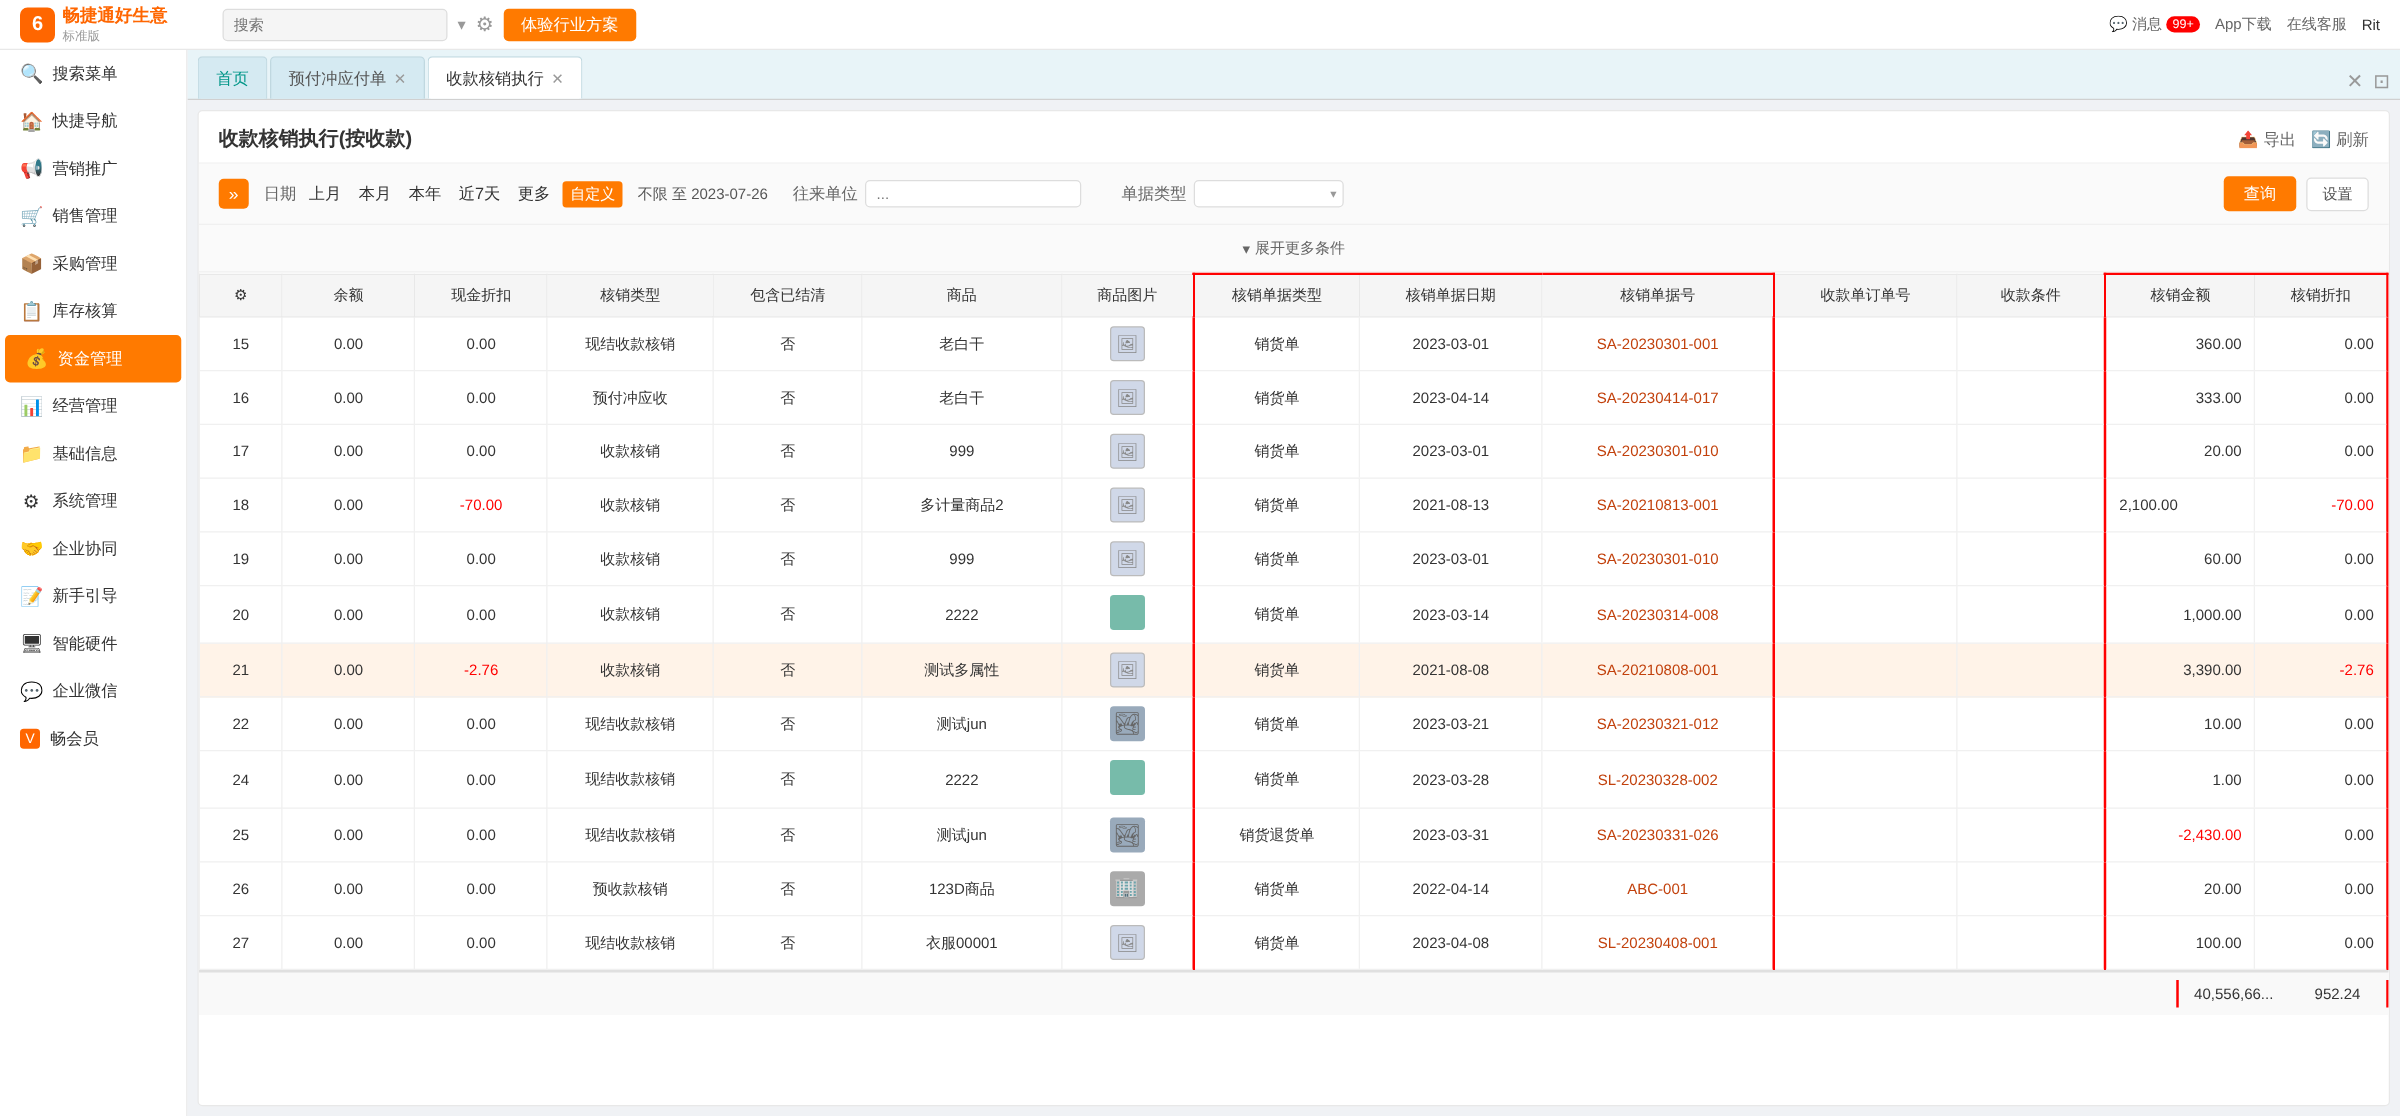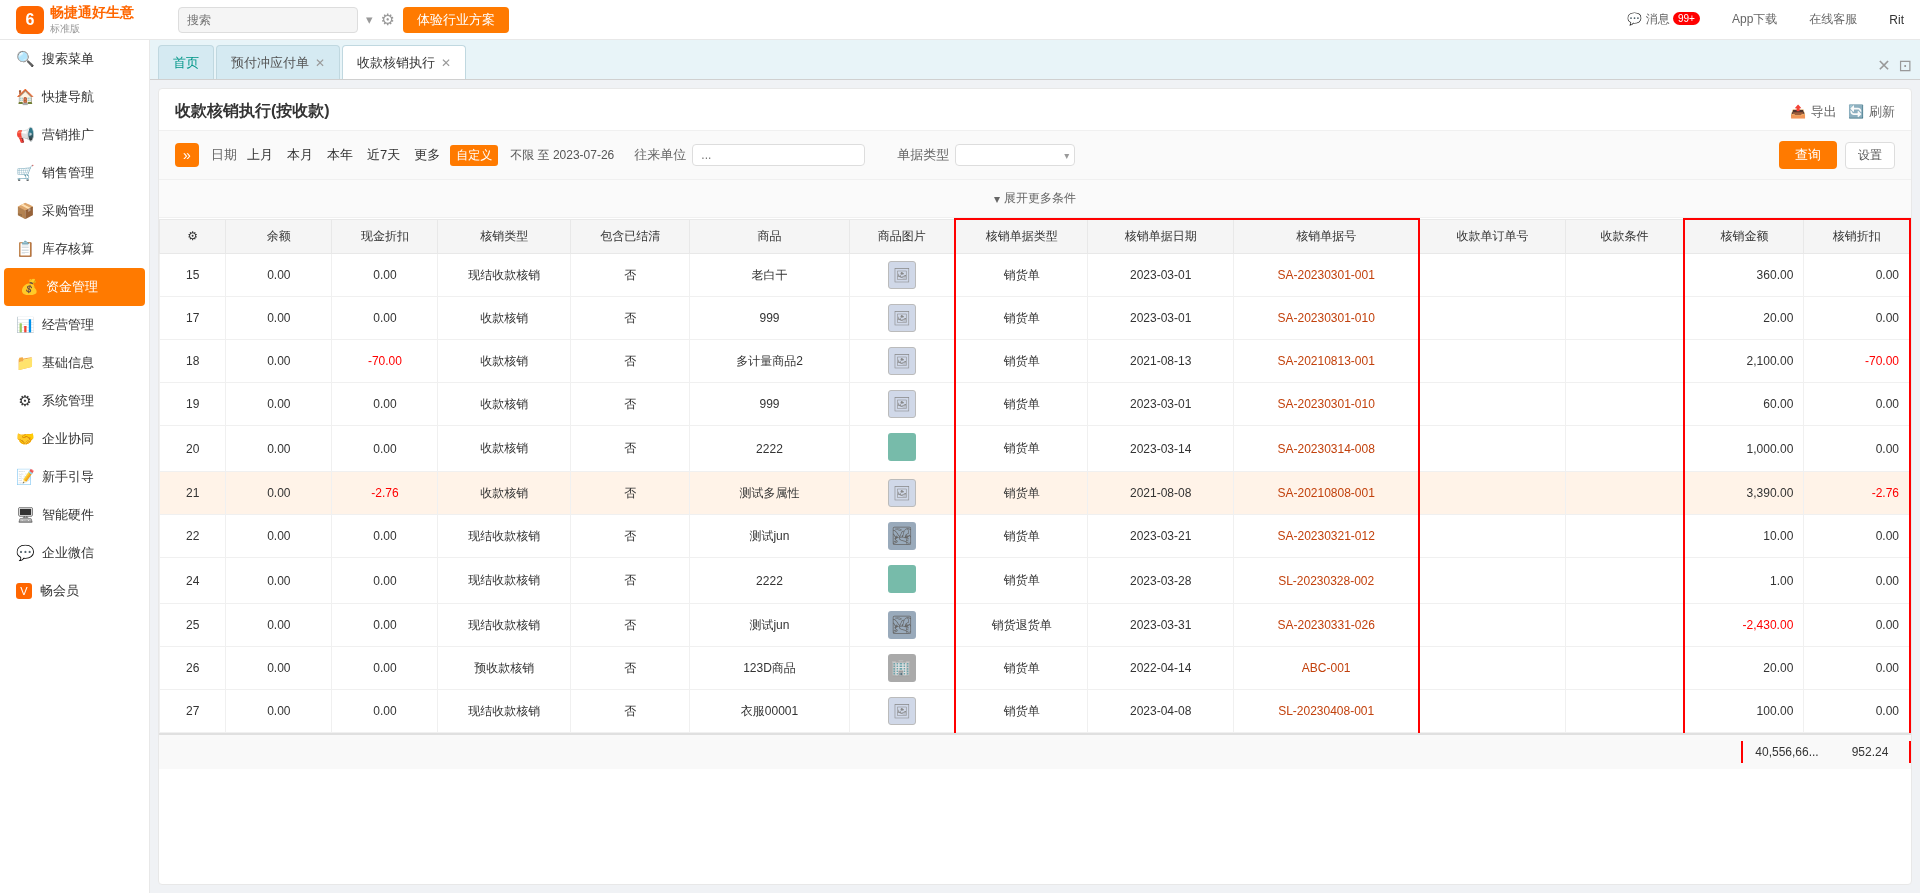--- a/index.html
+++ b/index.html
@@ -52,21 +52,21 @@
       color: white;
       border: none;
       border-radius: 4px;
       padding: 4px 14px;
       font-size: 13px;
       cursor: pointer;
     }
     .top-bar-right {
       display: flex;
       align-items: center;
-      gap: 32px;
+      gap: 12px;
       font-size: 12px;
       color: #666;
     }
     .badge-red {
       background: #f00;
       color: white;
       border-radius: 10px;
       padding: 1px 5px;
       font-size: 10px;
       position: relative;
@@ -585,20 +585,36 @@
     <td style="text-align:center;"><div class="img-placeholder" style="background:#d0d8e8;border:1px solid #bbb;width:28px;height:28px;border-radius:3px;display:inline-flex;align-items:center;justify-content:center;color:#888;font-size:14px;">🖼</div></td>
     <td style="border-left:2px solid red;border-right:none;">销货单</td>
     <td style="border-right:none;">2023-03-01</td>
     <td style="border-right:2px solid red;"><span class="text-blue">SA-20230301-001</span></td>
     <td></td>
     <td></td>
     <td class="" style="text-align:right;border-left:2px solid red;border-right:none;">360.00</td>
     <td class="" style="text-align:right;border-right:2px solid red;">0.00</td>
   </tr>
               <tr>
+    <td>16</td>
+    <td>0.00</td>
+    <td class="">0.00</td>
+    <td>预付冲应收</td>
+    <td>否</td>
+    <td>老白干</td>
+    <td style="text-align:center;"><div class="img-placeholder" style="background:#d0d8e8;border:1px solid #bbb;width:28px;height:28px;border-radius:3px;display:inline-flex;align-items:center;justify-content:center;color:#888;font-size:14px;">🖼</div></td>
+    <td style="border-left:2px solid red;border-right:none;">销货单</td>
+    <td style="border-right:none;">2023-04-14</td>
+    <td style="border-right:2px solid red;"><span class="text-blue">SA-20230414-017</span></td>
+    <td></td>
+    <td></td>
+    <td class="" style="text-align:right;border-left:2px solid red;border-right:none;">333.00</td>
+    <td class="" style="text-align:right;border-right:2px solid red;">0.00</td>
+  </tr>
+              <tr>
     <td>17</td>
     <td>0.00</td>
     <td class="">0.00</td>
     <td>收款核销</td>
     <td>否</td>
     <td>999</td>
     <td style="text-align:center;"><div class="img-placeholder" style="background:#d0d8e8;border:1px solid #bbb;width:28px;height:28px;border-radius:3px;display:inline-flex;align-items:center;justify-content:center;color:#888;font-size:14px;">🖼</div></td>
     <td style="border-left:2px solid red;border-right:none;">销货单</td>
     <td style="border-right:none;">2023-03-01</td>
     <td style="border-right:2px solid red;"><span class="text-blue">SA-20230301-010</span></td>
@@ -613,21 +629,21 @@
     <td class="text-red">-70.00</td>
     <td>收款核销</td>
     <td>否</td>
     <td>多计量商品2</td>
     <td style="text-align:center;"><div class="img-placeholder" style="background:#d0d8e8;border:1px solid #bbb;width:28px;height:28px;border-radius:3px;display:inline-flex;align-items:center;justify-content:center;color:#888;font-size:14px;">🖼</div></td>
     <td style="border-left:2px solid red;border-right:none;">销货单</td>
     <td style="border-right:none;">2021-08-13</td>
     <td style="border-right:2px solid red;"><span class="text-blue">SA-20210813-001</span></td>
     <td></td>
     <td></td>
-    <td class="" style="text-align:right;border-left:2px solid red;border-right:none;">2,100.00</td>
+    <td class="" style="text-align:left;border-left:2px solid red;border-right:none;">2,100.00</td>
     <td class="text-red" style="text-align:right;border-right:2px solid red;">-70.00</td>
   </tr>
               <tr>
     <td>19</td>
     <td>0.00</td>
     <td class="">0.00</td>
     <td>收款核销</td>
     <td>否</td>
     <td>999</td>
     <td style="text-align:center;"><div class="img-placeholder" style="background:#d0d8e8;border:1px solid #bbb;width:28px;height:28px;border-radius:3px;display:inline-flex;align-items:center;justify-content:center;color:#888;font-size:14px;">🖼</div></td>

